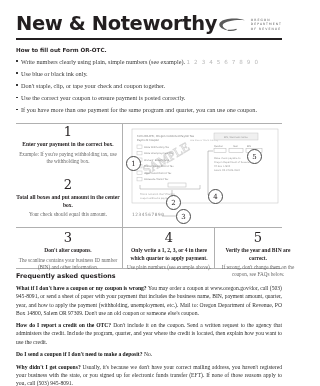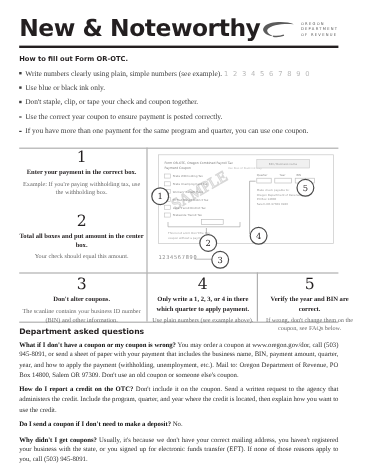--- a/index.html
+++ b/index.html
@@ -261,21 +261,21 @@
       <div class="bubble b-sm" style="left:80px;top:66px;">
         <span>4</span>
       </div>
       <div class="bubble b-sm" style="left:119px;top:26px;">
         <span>5</span>
       </div>
     </div>
   </div>
 
   <div class="faq">
-    <h2>Department asked questions</h2>
+    <h2>Frequently asked questions</h2>
 
     <p>
       <span class="q">What if I don't have a coupon or my coupon is wrong?</span><span> You may order a coupon at www.oregon.gov/dor, call (503) 945-8091, or send a sheet of paper with your payment that includes the business name, BIN, payment amount, quarter, year, and how to apply the payment (withholding, unemployment, etc.). Mail to: Oregon Department of Revenue, PO Box 14800, Salem OR 97309. Don't use an old coupon or someone else's coupon.</span>
     </p>
     <p>
       <span class="q">How do I report a credit on the OTC?</span><span> Don't include it on the coupon. Send a written request to the agency that administers the credit. Include the program, quarter, and year where the credit is located, then explain how you want to use the credit.</span>
     </p>
     <p>
       <span class="q">Do I send a coupon if I don't need to make a deposit?</span><span> No.</span>
     </p>

